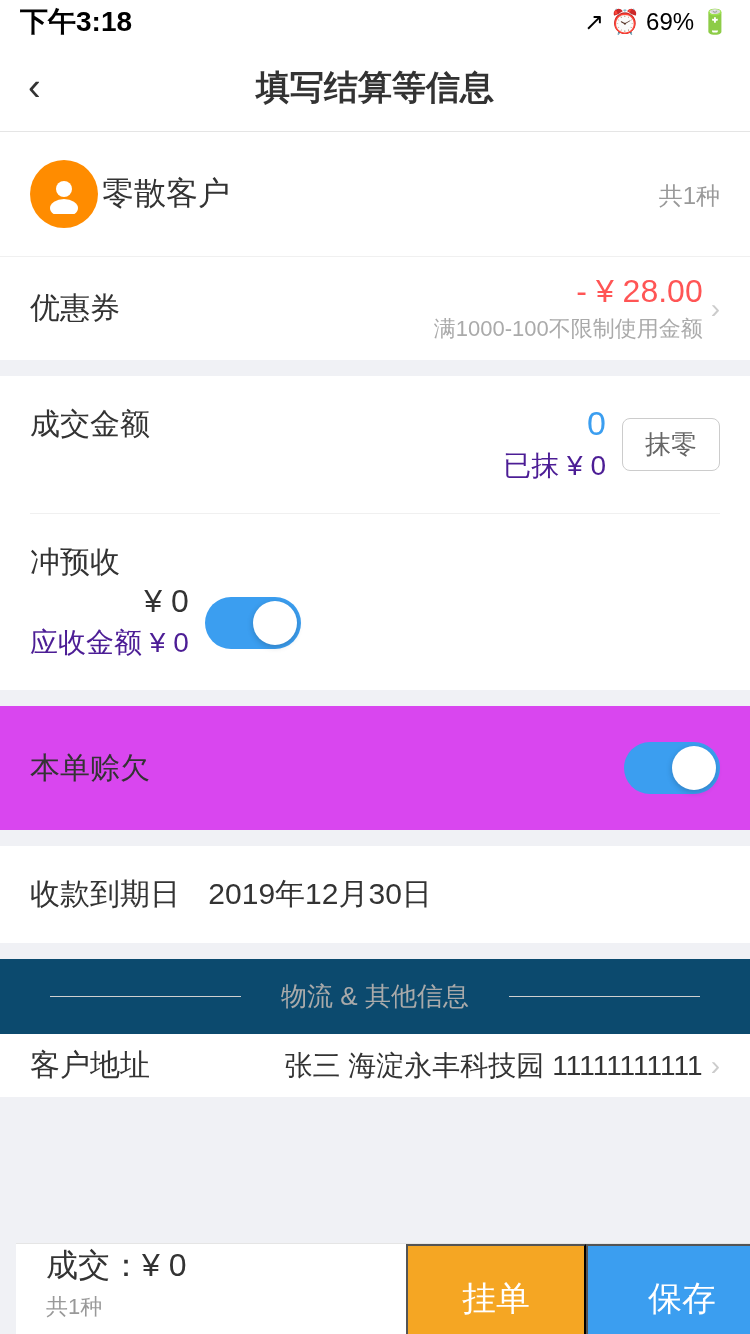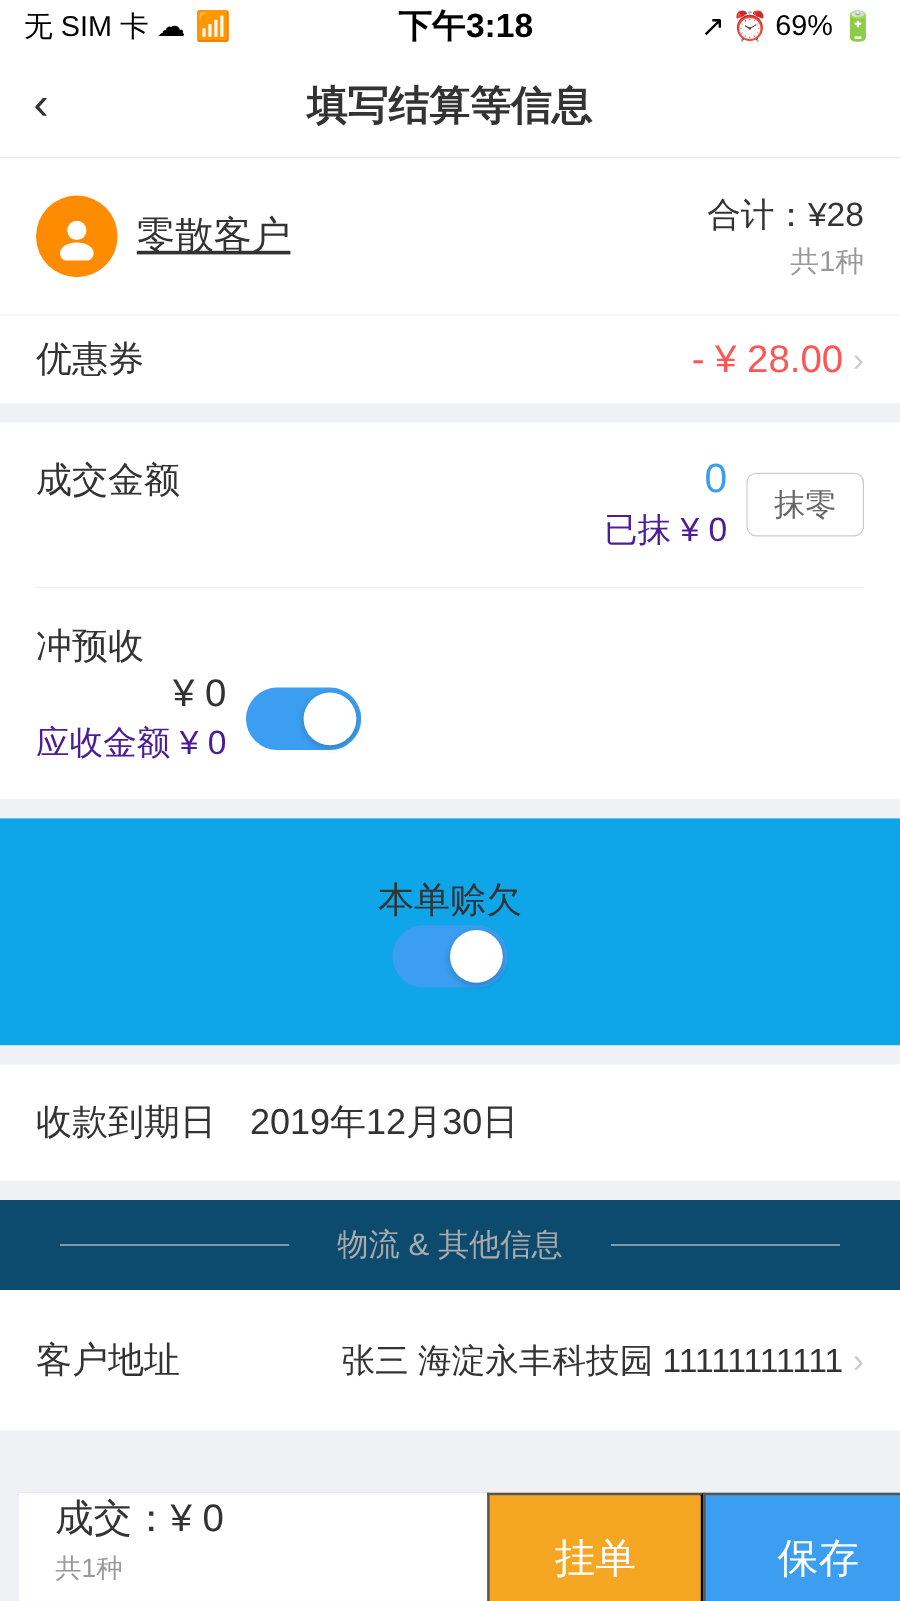--- a/index.html
+++ b/index.html
@@ -58,21 +58,21 @@
     }
 
     
     .customer-row {
       display: flex;
       align-items: center;
       justify-content: space-between;
       padding: 28px 30px;
       background: #fff;
     }
-    .customer-left { display: flex; align-items: center; gap: 16px; text-decoration: underline; }
+    .customer-left { display: flex; align-items: center; gap: 4px; }
     .customer-avatar {
       width: 68px;
       height: 68px;
       border-radius: 50%;
       background: #ff8c00;
       display: flex;
       align-items: center;
       justify-content: center;
     }
     .customer-avatar svg { width: 40px; height: 40px; }
@@ -149,24 +149,23 @@
       top: 4px;
       right: 4px;
       box-shadow: 0 2px 6px rgba(0,0,0,0.2);
     }
 
     
     .credit-row {
       display: flex;
       align-items: center;
       justify-content: space-between;
-      padding: 48px 30px;
-      background: #0ea5e9;
-      margin-bottom: 16px;
-      flex-direction: column;
+      padding: 36px 30px;
+      background: #d946ef;
+      margin-bottom: 16px;
     }
     .credit-label { font-size: 30px; color: #333; }
 
     
     .due-date-row {
       padding: 28px 30px;
       background: #fff;
       font-size: 30px;
       color: #333;
       margin-bottom: 16px;
@@ -184,21 +183,21 @@
       height: 1px;
       background: #d0d0d0;
       margin: 0 20px;
     }
 
     
     .address-row {
       display: flex;
       align-items: center;
       justify-content: space-between;
-      padding: 38px 30px;
+      padding: 11px 30px;
       background: #fff;
       margin-bottom: 16px;
     }
     .address-label { font-size: 30px; color: #333; flex-shrink: 0; margin-right: 30px; }
     .address-value { font-size: 28px; color: #333; flex: 1; }
     .address-right { display: flex; align-items: center; gap: 8px; }
 
     
     .bottom-bar {
       position: fixed;
@@ -235,24 +234,20 @@
     .main-content {
       padding-bottom: 110px;
     }
   </style>
 </head>
 <body>
 
 <div class="main-content">
 
   <div class="status-bar">
-    <div class="status-left">
-      <span>无 SIM 卡 ☁</span>
-      <span>📶</span>
-    </div>
     <div class="status-center">下午3:18</div>
     <div class="status-right">
       <span>↗</span>
       <span>⏰</span>
       <span>69%</span>
       <span>🔋</span>
     </div>
   </div>
 
   <div class="nav-bar">
@@ -265,30 +260,30 @@
       <div class="customer-left">
         <div class="customer-avatar">
           <svg viewBox="0 0 40 40" fill="none" xmlns="http://www.w3.org/2000/svg">
             <circle cx="20" cy="15" r="8" fill="#fff"></circle>
             <ellipse cx="20" cy="34" rx="14" ry="9" fill="#fff"></ellipse>
           </svg>
         </div>
         <div class="customer-name">零散客户</div>
       </div>
       <div class="customer-right">
-        <div class="total-label">合计：¥28</div>
         <div class="total-sub">共1种</div>
       </div>
     </div>
 
     <div class="coupon-row">
       <div class="coupon-label">优惠券</div>
       <div class="coupon-right">
         <div class="coupon-right-inner">
           <div class="coupon-amount">- ¥ 28.00</div>
+          <div class="coupon-desc">满1000-100不限制使用金额</div>
         </div>
         <div class="chevron">›</div>
       </div>
     </div>
   </div>
 
   <div class="form-section">
     <div class="form-row">
       <div class="form-row-label">成交金额</div>
       <div class="form-row-right">

